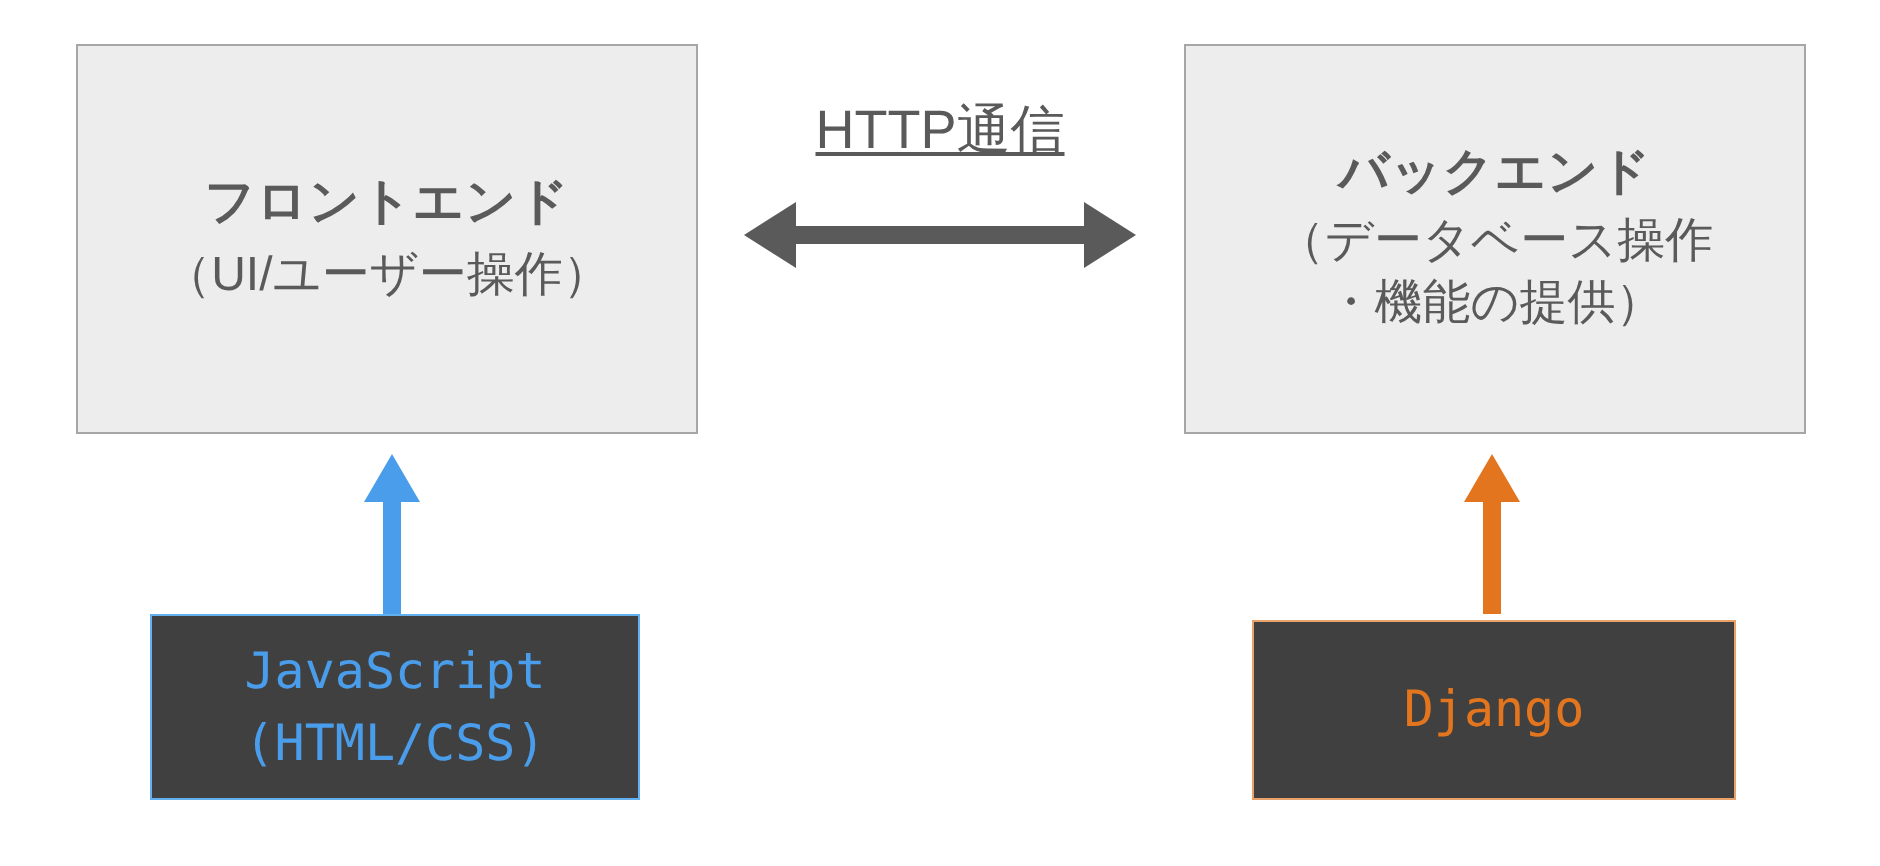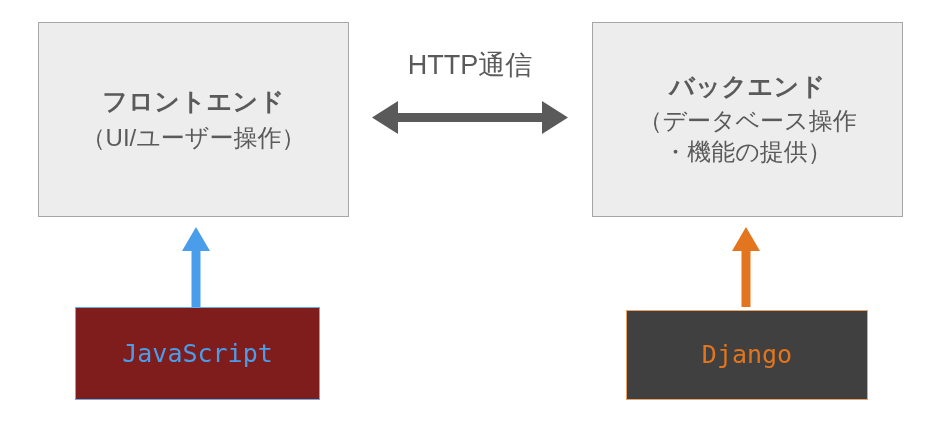--- a/index.html
+++ b/index.html
@@ -57,41 +57,42 @@
     display: flex;
     flex-direction: column;
     align-items: center;
     justify-content: center;
     font-family: "DejaVu Sans Mono", "Liberation Mono", monospace;
     font-size: 25px;
     line-height: 1.42;
   }
   #js-box {
     left: 75px; top: 307px; width: 245px; height: 93px;
-    background: #7f1d1d;
+    background: #404040;
     border: 1px solid #62b0ef;
     color: #4a9dea;
   }
   #django-box {
     left: 626px; top: 310px; width: 242px; height: 90px;
     background: #404040;
     border: 1px solid #e9a26a;
     color: #e2751d;
   }
 
   
   #http-label {
     position: absolute;
     left: 380px;
     top: 47px;
     width: 180px;
     text-align: center;
     font-size: 27px;
     color: #5a5a5a;
     white-space: nowrap;
+    text-decoration: underline;
   }
 
   
   .arrow-svg {
     position: absolute;
     display: block;
   }
   #horizontal-arrow { left: 368px; top: 95px; }
   #js-arrow         { left: 180px; top: 225px; }
   #django-arrow     { left: 730px; top: 225px; }
@@ -131,19 +132,20 @@
 
   <svg class="arrow-svg" id="django-arrow" width="32" height="84" viewBox="0 0 32 84">
     <g fill="#e2751d" stroke="none">
       <rect x="11.5" y="20" width="9" height="62"></rect>
       <polygon points="16,2 30,26 2,26"></polygon>
     </g>
   </svg>
 
   <div class="tech-box" id="js-box">
     <div>JavaScript</div>
+    <div>(HTML/CSS)</div>
   </div>
 
   <div class="tech-box" id="django-box">
     <div>Django</div>
   </div>
 
 </div>
 
 </body></html>

